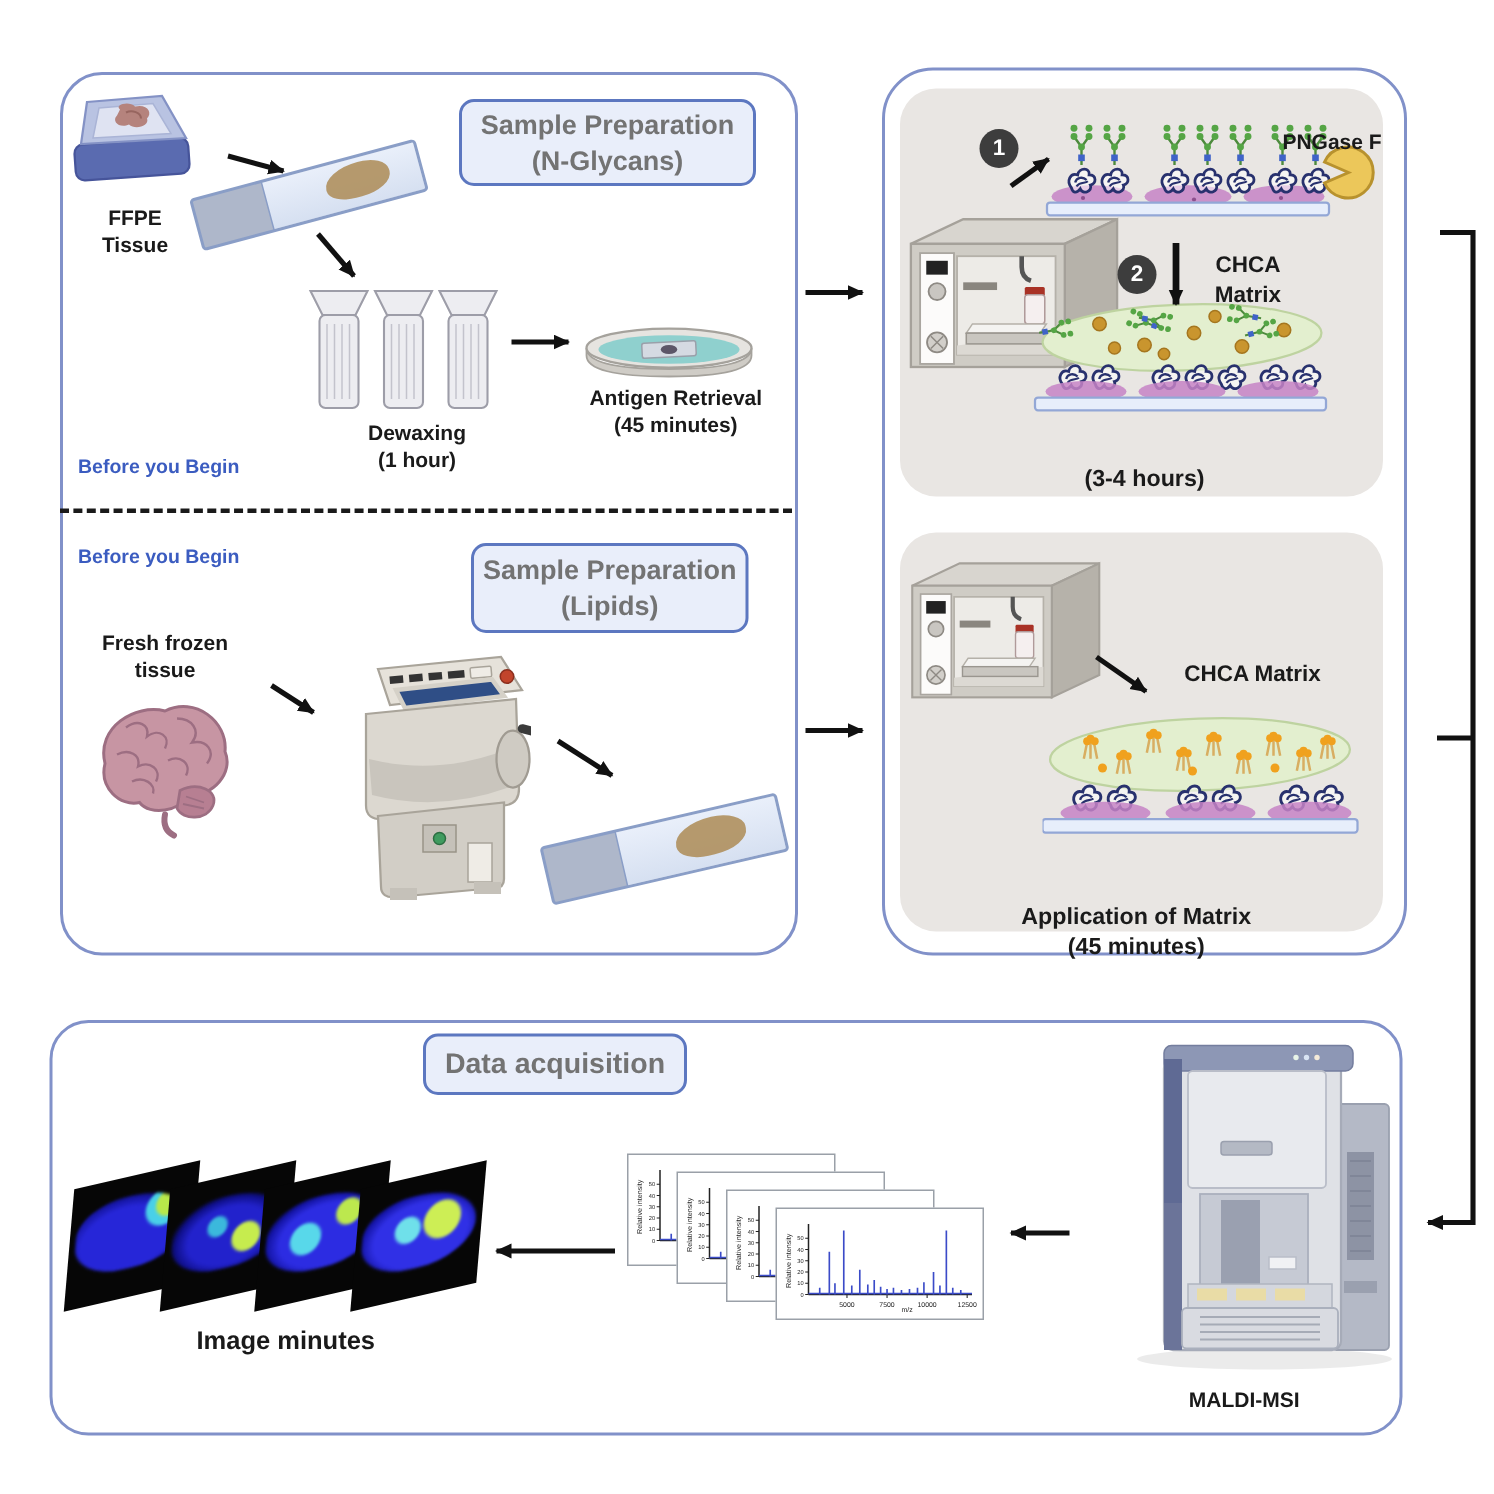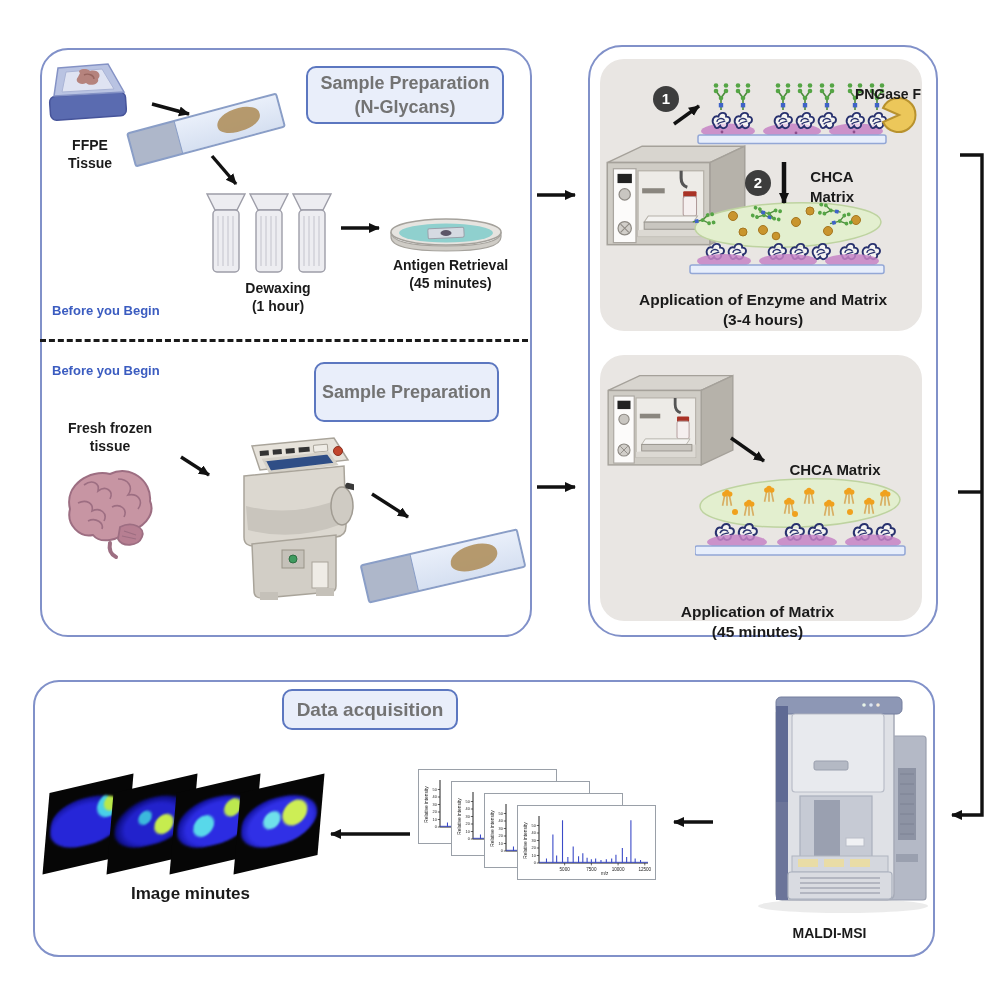--- a/index.html
+++ b/index.html
@@ -24,21 +24,21 @@
   #before1{left:52px;top:303px;}
   #before2{left:52px;top:363px;}
   .lbl{position:absolute;color:#1a1a1a;font-weight:bold;font-size:14px;text-align:center;
        line-height:1.3;z-index:4;}
   #lbl-ffpe{left:58px;top:136px;width:64px;}
   #lbl-dewax{left:228px;top:279px;width:100px;}
   #lbl-antigen{left:383px;top:256px;width:135px;}
   #lbl-fresh{left:60px;top:419px;width:100px;}
   #lbl-pngase{left:846px;top:85px;width:84px;}
   #lbl-chca1{left:800px;top:167px;width:64px;font-size:15px;}
-  #lbl-chca2{left:780px;top:440px;width:110px;font-size:15px;margin-top:20px;}
+  #lbl-chca2{left:780px;top:440px;width:110px;font-size:15px;}
   #cap1{left:618px;top:290px;width:290px;font-size:15.5px;}
   #cap2{left:635px;top:570px;width:245px;font-size:15.5px;margin-top:32px;}
   #lbl-imganalysis{left:118px;top:883px;width:145px;font-size:17px;}
   #lbl-maldi{left:772px;top:924px;width:115px;font-size:14px;}
   .badge{position:absolute;width:26px;height:26px;border-radius:50%;background:#3d3d3d;
       color:#fff;font-weight:bold;font-size:15px;text-align:center;line-height:26px;z-index:5;}
   #badge1{left:653px;top:86px;}
   #badge2{left:745px;top:170px;}
   .art{position:absolute;z-index:3;}
   .slide{position:absolute;height:32px;background:linear-gradient(#e9effa,#d6e0f1);
@@ -136,20 +136,21 @@
   <div class="grayinner" id="gray-top"></div>
   <div class="grayinner" id="gray-bottom"></div>
   <div id="dashed-divider"></div>
 
   <div class="titlebox" id="titlebox-ng">
     <span>Sample Preparation</span>
     <span>(N-Glycans)</span>
   </div>
   <div class="titlebox" id="titlebox-lip">
     <span>Sample Preparation</span>
+    <span>(Lipids)</span>
   </div>
   <div class="titlebox" id="titlebox-da">
     <span>Data acquisition</span>
   </div>
 
   <div class="bigblue" id="before1">Before you Begin</div>
   <div class="bigblue" id="before2">Before you Begin</div>
 
   <div class="lbl" id="lbl-ffpe">
     <span>FFPE</span><br>
@@ -167,21 +168,21 @@
     <span>Fresh frozen</span><br>
     <span>tissue</span>
   </div>
   <div class="lbl" id="lbl-pngase">PNGase F</div>
   <div class="lbl" id="lbl-chca1">
     <span>CHCA</span><br>
     <span>Matrix</span>
   </div>
   <div class="lbl" id="lbl-chca2">CHCA Matrix</div>
   <div class="lbl" id="cap1">
-    <span>Application of Enzyme and Matrix</span><br>
+    <br>
     <span>(3-4 hours)</span>
   </div>
   <div class="lbl" id="cap2">
     <span>Application of Matrix</span><br>
     <span>(45 minutes)</span>
   </div>
   <div class="lbl" id="lbl-imganalysis">Image minutes</div>
   <div class="lbl" id="lbl-maldi">MALDI-MSI</div>
 
   <div class="badge" id="badge1">1</div>

